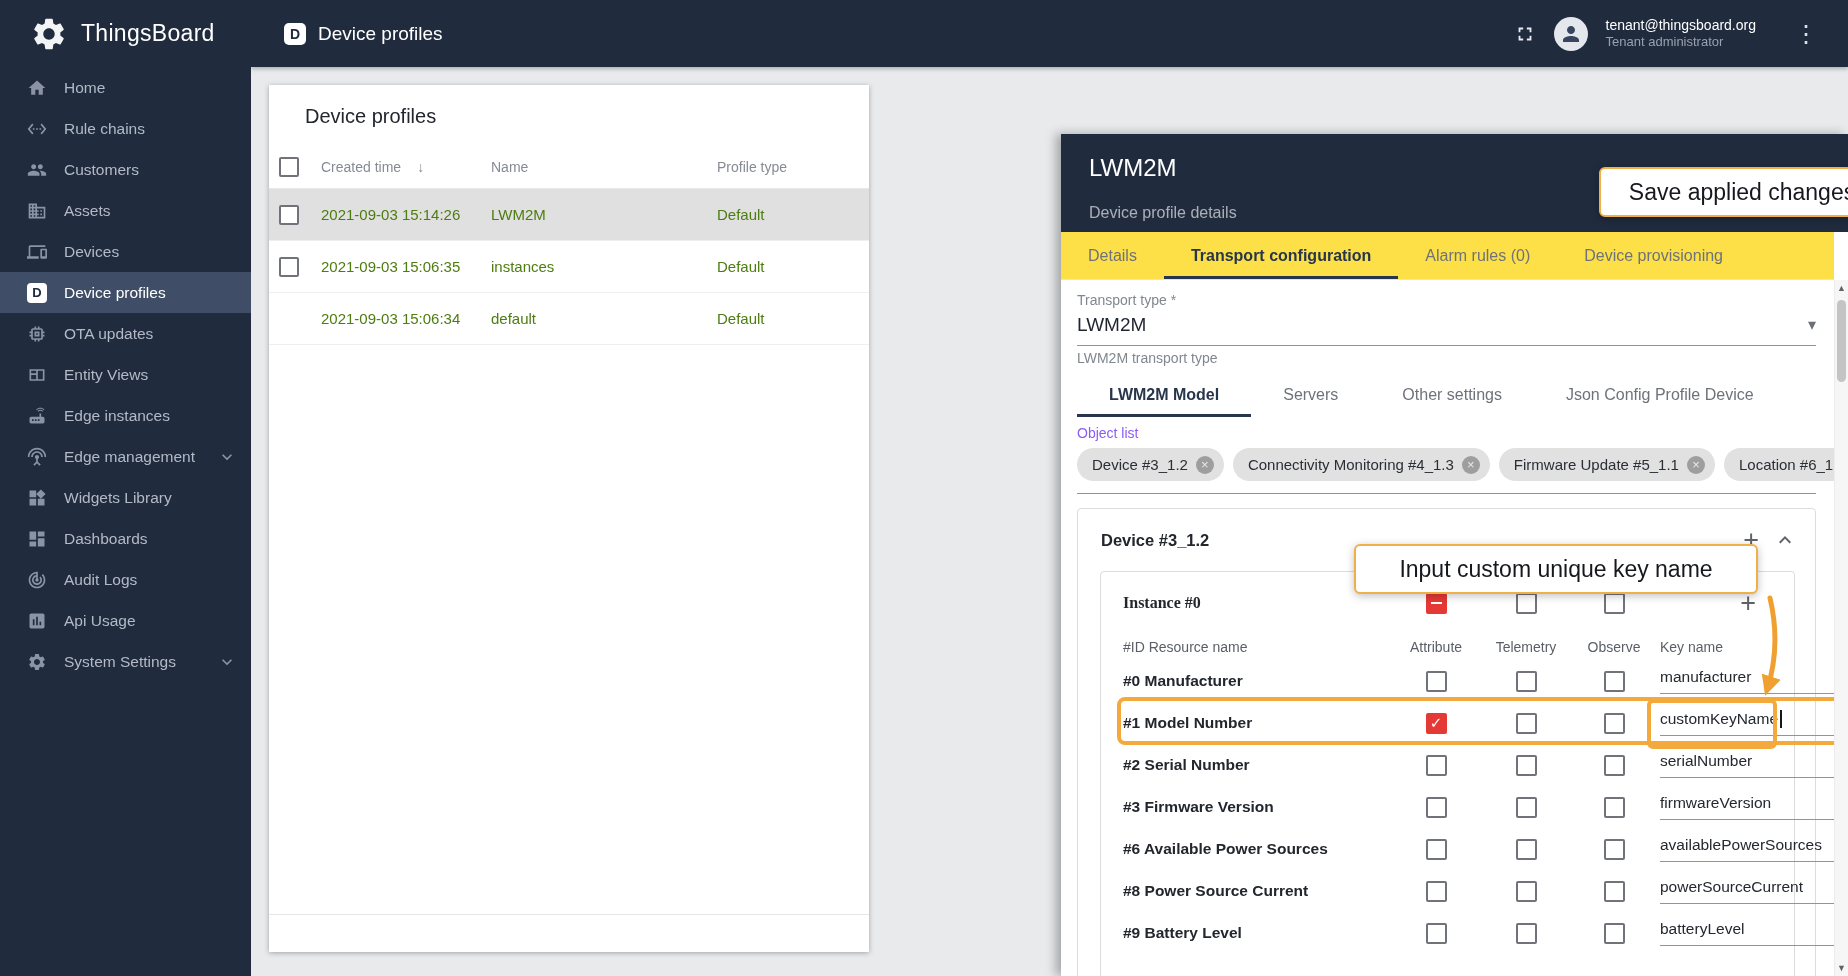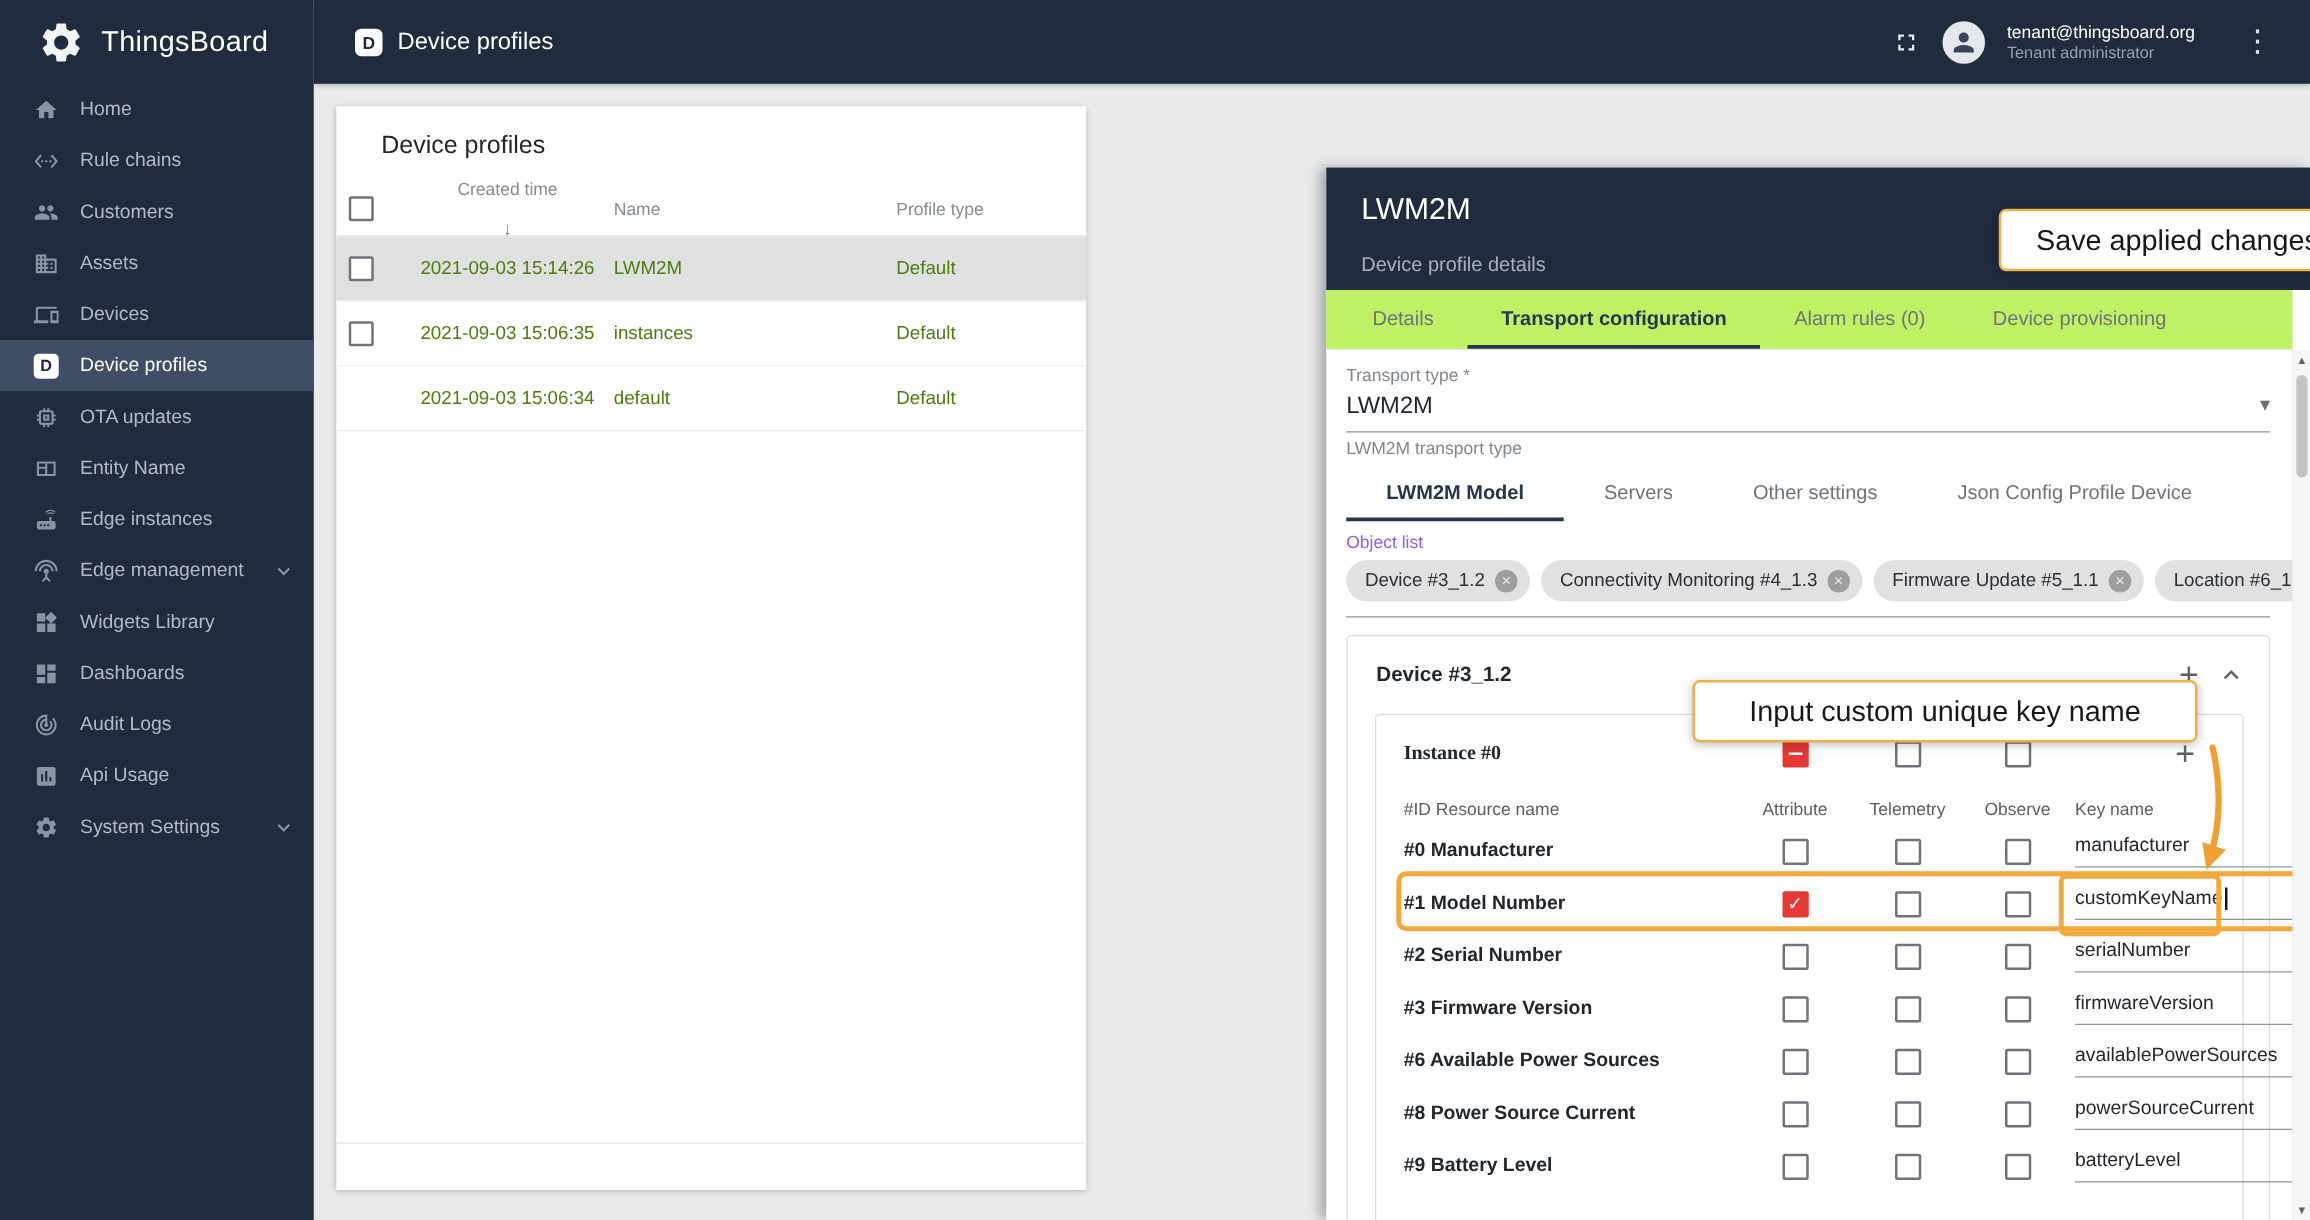--- a/index.html
+++ b/index.html
@@ -38,21 +38,21 @@
   .dots { color:#dfe3e9; font-size:24px; cursor:pointer; padding:0 6px; margin-left:14px; }
 
   
   .content { position:absolute; left:251px; top:67px; right:0; bottom:0; background:#e9eaec; }
   .list-card { position:absolute; left:18px; top:18px; width:600px; height:867px; background:#fff;
                box-shadow:0 1px 5px rgba(0,0,0,.3); z-index:10; }
   .list-title { font-size:20px; color:#22262d; padding:20px 0 0 36px; height:60px; }
   .lt-head { display:flex; align-items:center; height:44px; padding-left:10px; color:#868b93; font-size:14px;
              border-bottom:1px solid #e8e8e8; }
   .c-cb { width:42px; display:flex; align-items:center; }
-  .c-created { width:170px; display:flex; align-items:center; gap:16px;flex-direction:column; }
+  .c-created { width:170px; display:flex; align-items:center; gap:16px; }
   .c-name { width:226px; }
   .c-type { flex:1; }
   .sort { font-size:14px; color:#868b93; }
   .lt-row { display:flex; align-items:center; height:52px; padding-left:10px; font-size:15px; color:#4d7c0f;
             border-bottom:1px solid #efefef; cursor:pointer; }
   .lt-row.selected { background:#e0e0e0; }
   .cb { width:21px; height:21px; border:2px solid #70747a; border-radius:2px; background:#fff;
         display:inline-flex; align-items:center; justify-content:center; cursor:pointer; flex:0 0 auto; }
   .cb-s { width:20px; height:20px; }
   .cb.checked { background:#e53935; border-color:#e53935; }
@@ -66,21 +66,21 @@
              box-shadow:-5px 0 10px rgba(0,0,0,.3); z-index:40; }
   .details-header { position:relative; height:98px; background:#202b3e; color:#fff; padding:16px 0 0 28px; }
   .d-title { font-size:24px; font-weight:400; margin-top:4px; }
   .d-sub { font-size:16px; color:rgba(255,255,255,.62); margin-top:22px; }
   .help-btn { position:absolute; top:36px; right:62px; width:23px; height:23px; border:2px solid #cfd6df;
               border-radius:50%; color:#cfd6df; font-size:15px; font-weight:bold; display:flex;
               align-items:center; justify-content:center; cursor:pointer; }
   .close-btn { position:absolute; top:34px; right:22px; color:#cfd6df; font-size:25px; cursor:pointer; line-height:1; }
 
   .tabs { position:absolute; left:0; right:14px; top:98px; height:48px; display:flex; align-items:stretch;
-          padding-left:10px; border-bottom:1px solid #e4e4e4; background:#bef264; }
+          padding-left:0; border-bottom:1px solid #e4e4e4; background:#fde047; }
   .tab { padding:0 27px; display:flex; align-items:center; font-size:16px; color:#6e727a;
          cursor:pointer; position:relative; white-space:nowrap; }
   .tab.active { color:#27364b; font-weight:bold; }
   .tab.active::after { content:""; position:absolute; left:0; right:0; bottom:0; height:3px; background:#27364b; }
 
   .panel-body { position:absolute; left:0; right:14px; top:146px; bottom:0; padding:0 18px 0 16px; overflow:hidden; }
   .field-label { margin-top:12px; font-size:14px; color:#81878f; line-height:17px; }
   .field-value { margin-top:4px; padding-bottom:8px; border-bottom:1px solid #8f949c; font-size:19px;
                  color:#1f2430; line-height:24px; display:flex; justify-content:space-between; cursor:pointer; }
   .caret { color:#6b6f76; font-size:16px; }
@@ -188,21 +188,21 @@
         <div class="nav-item">
           <svg class="ic" viewBox="0 0 24 24">
             <path d="M15 9H9v6h6V9zm-2 4h-2v-2h2v2zm8-2V9h-2V7c0-1.1-.9-2-2-2h-2V3h-2v2h-2V3H9v2H7c-1.1 0-2 .9-2 2v2H3v2h2v2H3v2h2v2c0 1.1.9 2 2 2h2v2h2v-2h2v2h2v-2h2c1.1 0 2-.9 2-2v-2h2v-2h-2v-2h2zm-4 6H7V7h10v10z"></path>
           </svg>
           <span class="nav-label">OTA updates</span>
         </div>
         <div class="nav-item">
           <svg class="ic" viewBox="0 0 24 24">
             <path d="M3 5v14h18V5H3zm8 12H5v-5h6v5zm0-7H5V7h6v3zm8 7h-6V7h6v10z"></path>
           </svg>
-          <span class="nav-label">Entity Name</span>
+          <span class="nav-label">Entity Views</span>
         </div>
         <div class="nav-item">
           <svg class="ic" viewBox="0 0 24 24">
             <path d="M19 13h-2V9h-2v4H5c-1.1 0-2 .9-2 2v4c0 1.1.9 2 2 2h14c1.1 0 2-.9 2-2v-4c0-1.1-.9-2-2-2zM8 18H6v-2h2v2zm3.5 0h-2v-2h2v2zm3.5 0h-2v-2h2v2zm5.2-12.9.8-.8C19.6 2.9 17.8 2.2 16 2.2s-3.6.7-5 2.1l.8.8C13 4 14.5 3.4 16 3.4s3 .6 4.2 1.7zm-.9.9c-.9-.9-2.1-1.4-3.3-1.4s-2.4.5-3.3 1.4l.8.8c.7-.7 1.6-1 2.5-1s1.8.3 2.5 1l.8-.8z"></path>
           </svg>
           <span class="nav-label">Edge instances</span>
         </div>
         <div class="nav-item">
           <svg class="ic" viewBox="0 0 24 24">
             <path d="M12 5c-3.87 0-7 3.13-7 7h2c0-2.76 2.24-5 5-5s5 2.24 5 5h2c0-3.87-3.13-7-7-7zm1 9.29c.88-.39 1.5-1.26 1.5-2.29 0-1.38-1.12-2.5-2.5-2.5S9.5 10.62 9.5 12c0 1.02.62 1.9 1.5 2.29v3.3L7.59 21 9 22.41l3-3 3 3L16.41 21 13 17.59v-3.3zM12 1C5.93 1 1 5.93 1 12h2c0-4.97 4.03-9 9-9s9 4.03 9 9h2c0-6.07-4.93-11-11-11z"></path>

